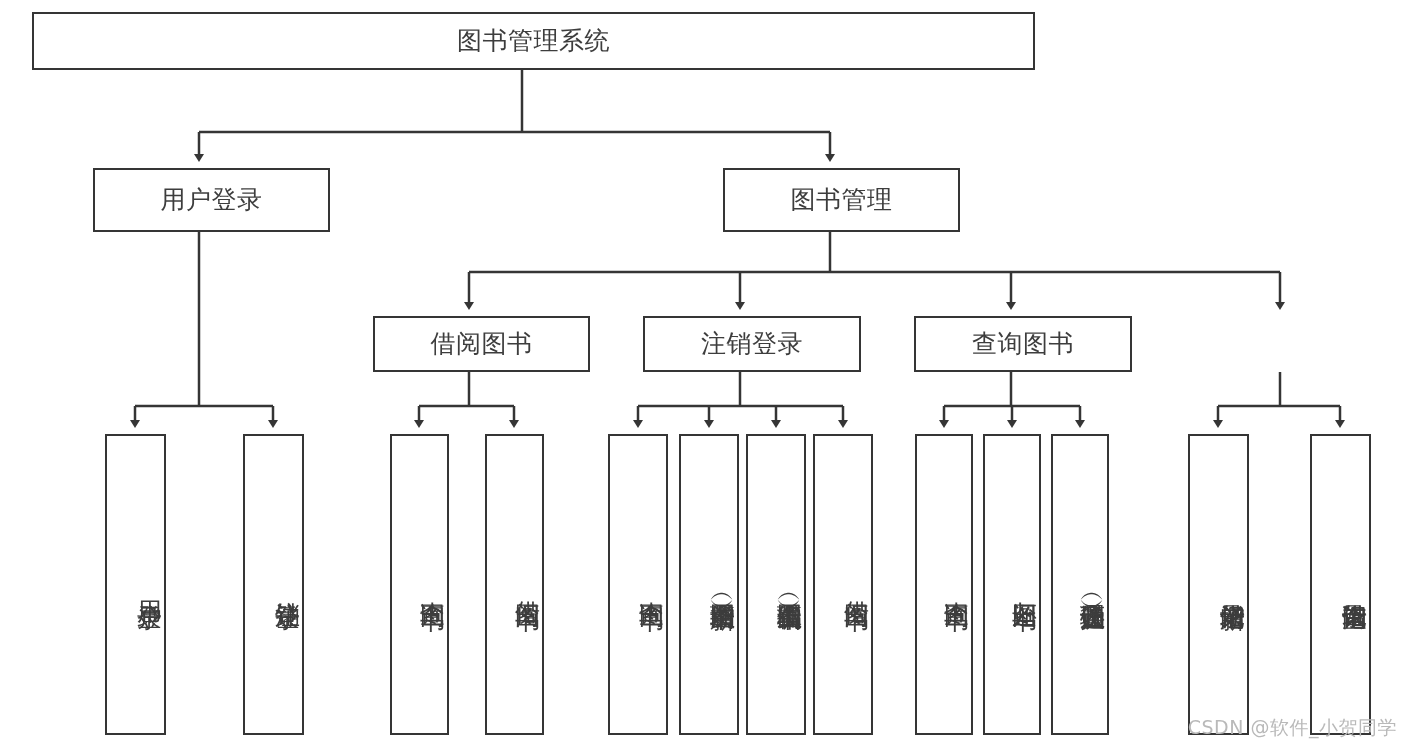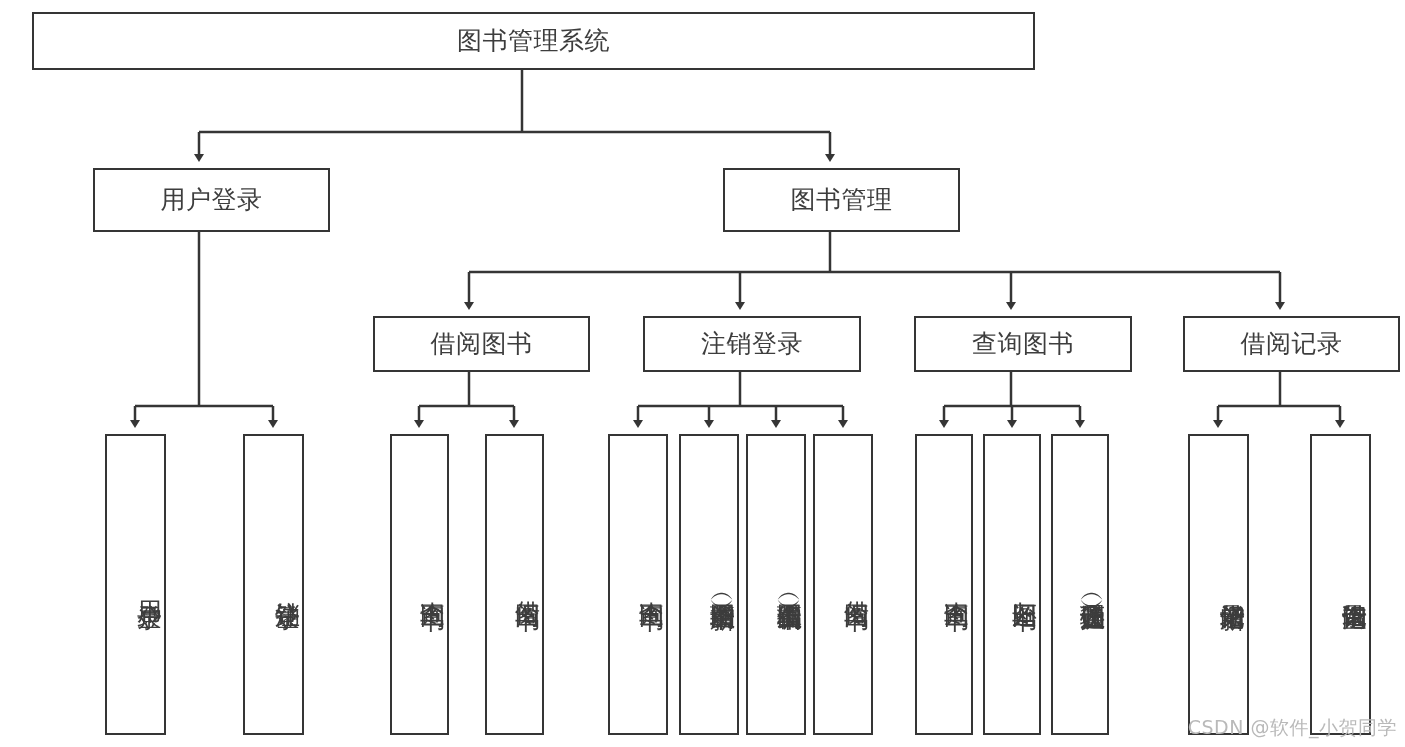--- a/index.html
+++ b/index.html
@@ -121,21 +121,20 @@
   </svg>
 
   <div class="node h" style="left:20px;top:12px;width:1003px;height:58px;">图书管理系统</div>
 
   <div class="node h" style="left:81px;top:168px;width:237px;height:64px;">用户登录</div>
   <div class="node h" style="left:711px;top:168px;width:237px;height:64px;">图书管理</div>
 
   <div class="node h" style="left:361px;top:316px;width:217px;height:56px;">借阅图书</div>
   <div class="node h" style="left:631px;top:316px;width:218px;height:56px;">注销登录</div>
   <div class="node h" style="left:902px;top:316px;width:218px;height:56px;">查询图书</div>
-  <div class="node h" style="left:1171px;top:316px;width:217px;height:56px;">借阅记录</div>
 
   <div class="node v" style="left:105px;top:434px;width:61px;height:301px;">用户登录</div>
   <div class="node v" style="left:243px;top:434px;width:61px;height:301px;">注销登录</div>
 
   <div class="node v" style="left:390px;top:434px;width:59px;height:301px;">查询图书</div>
   <div class="node v" style="left:485px;top:434px;width:59px;height:301px;">借阅图书</div>
 
   <div class="node v" style="left:608px;top:434px;width:60px;height:301px;">查询图书</div>
   <div class="node v tight" style="left:679px;top:434px;width:60px;height:301px;">新增图书（管理员）</div>
   <div class="node v tight" style="left:746px;top:434px;width:60px;height:301px;">编辑图书（管理员）</div>

